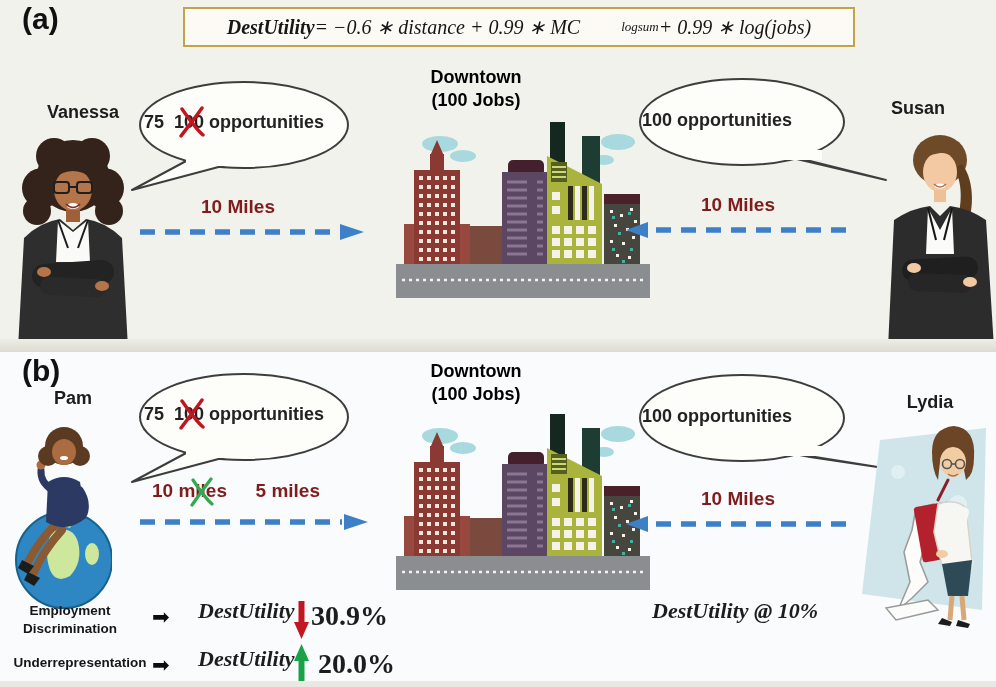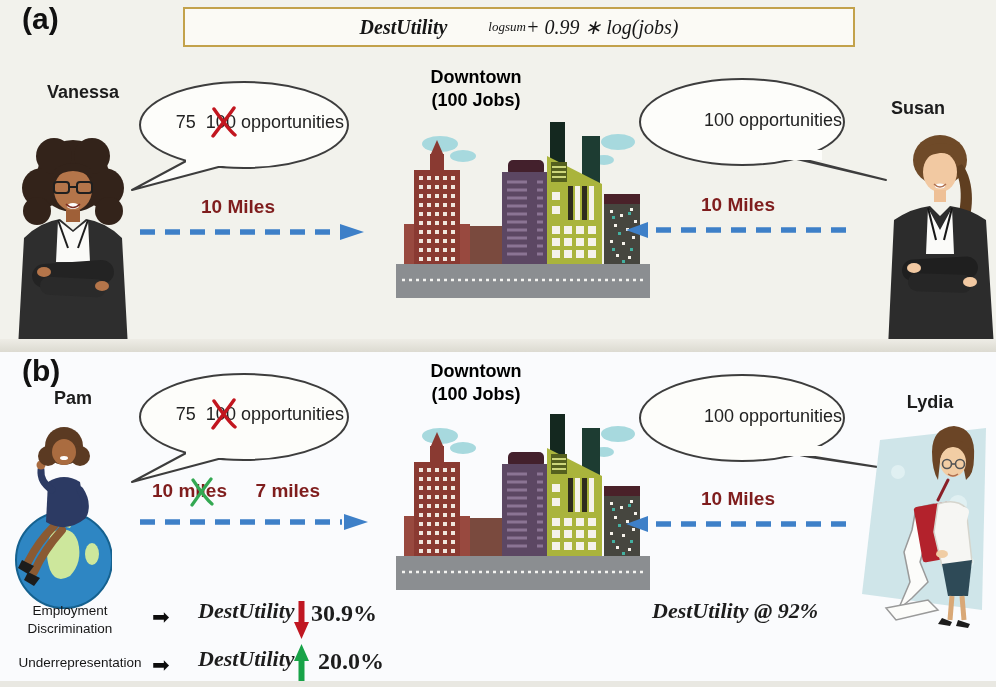--- a/index.html
+++ b/index.html
@@ -11,41 +11,41 @@
   .panel{position:absolute;left:0;width:996px;}
   #panel-a{top:0;height:352px;background:#f2f2ec;}
   #panel-a::after{content:"";position:absolute;left:0;bottom:0;width:100%;height:13px;
     background:linear-gradient(#eeede6,#dcdad1);}
   #panel-b{top:352px;height:335px;background:#fafbfd;}
   #bottom-strip{position:absolute;left:0;bottom:0;width:100%;height:6px;background:#e9e8e2;}
 
   .abs{position:absolute;}
   .panel-label{font-size:30px;font-weight:bold;color:#111;}
   .name{font-size:18px;font-weight:600;text-align:center;white-space:nowrap;}
-  .bubble-text{font-size:18px;font-weight:400;text-align:right;white-space:nowrap;color:#222;}
+  .bubble-text{font-size:18px;font-weight:700;text-align:left;white-space:nowrap;color:#222;}
   .miles{font-size:19px;font-weight:600;text-align:center;white-space:nowrap;color:#7f1d1d;}
   .dest-label{font-size:18px;font-weight:600;text-align:center;line-height:1.25;color:#000000;}
 
   .formula-box{
     left:183px;top:7px;width:668px;height:36px;
     background:#fbfaf5;border:2px solid #c3a24b;
     display:flex;align-items:center;justify-content:center;
     font-family:"Liberation Serif",serif;font-style:italic;font-size:20px;color:#161616;
     white-space:nowrap;
   }
   .formula-box .f-lead{font-weight:bold;}
   .formula-box sub{font-size:13px;margin-left:41px;}
 
   .crossed{position:relative;display:inline-block;}
   .xmark{position:absolute;pointer-events:none;}
 
   .metric{font-family:"Liberation Serif",serif;font-style:italic;font-weight:bold;
     font-size:22px;color:#1d1d1d;white-space:nowrap;}
-  .pct{font-family:"Liberation Serif",serif;font-weight:600;font-size:24px;color:#1d1d1d;}
-  .cause{font-size:13.5px;font-weight:400;text-align:center;line-height:1.3;color:#161616;}
+  .pct{font-family:"Liberation Serif",serif;font-weight:600;font-size:28px;color:#1d1d1d;}
+  .cause{font-size:13.5px;font-weight:700;text-align:center;line-height:1.3;color:#161616;}
   .flow-arrow{font-size:21px;color:#0d0d0d;line-height:1;}
 
   svg{display:block;}
 </style>
 </head>
 <body>
 
 <svg width="0" height="0" style="position:absolute" aria-hidden="true">
   <defs>
     <symbol id="sym-downtown" viewBox="0 0 272 186">
@@ -243,25 +243,26 @@
   </defs>
 </svg>
 
 <div id="stage">
 
   <div id="panel-a" class="panel">
     <div class="abs panel-label" style="left:22px;top:2px">(a)</div>
 
     <div class="abs formula-box">
       <span class="f-lead">DestUtility</span>
+        <span> = −0.6 ∗ distance + 0.99 ∗ MC</span>
         <sub>logsum</sub>
         <span> + 0.99 ∗ log(jobs)</span>
     </div>
 
-    <div class="abs name" style="left:28px;top:82px;width:110px">Vanessa</div>
+    <div class="abs name" style="left:28px;top:102px;width:110px">Vanessa</div>
     <svg class="abs" style="left:10px;top:126px" width="126" height="222">
         <use href="#sym-vanessa"></use>
       </svg>
 
     <svg class="abs" style="left:126px;top:78px" width="226" height="118" viewBox="0 0 226 118">
       <ellipse cx="118" cy="47" rx="104" ry="43" fill="#fdfdfa" stroke="#3d3d3d" stroke-width="2"></ellipse>
       <polygon points="62,82 6,112 100,87" fill="#fdfdfa" stroke="#3d3d3d" stroke-width="2" stroke-linejoin="round"></polygon>
       <rect x="60" y="78" width="46" height="10" fill="#fdfdfa"></rect>
     </svg>
     <div class="abs bubble-text" style="left:144px;top:112px;width:200px">
@@ -336,21 +337,21 @@
 
     <div class="abs miles" style="left:152px;top:128px;white-space:nowrap">
       <span class="crossed">
         <span>10 miles</span>
         <svg class="xmark" style="left:38px;top:-3px" width="24" height="30" viewBox="0 0 24 30">
           <path d="M3,3 C9,12 16,22 22,27" fill="none" stroke="#33a852" stroke-width="3.2" stroke-linecap="round"></path>
           <path d="M21,2 C14,11 7,21 2,28" fill="none" stroke="#33a852" stroke-width="3.2" stroke-linecap="round"></path>
         </svg>
       </span>
       <span style="display:inline-block;width:18px"></span>
-      <span>7 miles</span>
+      <span>5 miles</span>
     </div>
     <svg class="abs" style="left:138px;top:160px" width="232" height="20" viewBox="0 0 232 20">
       <line x1="2" y1="10" x2="204" y2="10" stroke="#3e80c8" stroke-width="5.5" stroke-dasharray="15 10"></line>
       <polygon points="206,2 230,10 206,18" fill="#3e80c8"></polygon>
     </svg>
 
     <div class="abs dest-label" style="left:400px;top:8px;width:152px">
       <div>Downtown</div>
       <div>(100 Jobs)</div>
     </div>
@@ -391,18 +392,18 @@
       <div>Underrepresentation</div>
     </div>
     <div class="abs flow-arrow" style="left:152px;top:302px">➡</div>
     <div class="abs metric" style="left:198px;top:294px">DestUtility</div>
     <svg class="abs" style="left:294px;top:292px" width="15" height="38" viewBox="0 0 15 38">
       <polygon points="4.5,38 10.5,38 10.5,17 15,17 7.5,0 0,17 4.5,17" fill="#18a348"></polygon>
     </svg>
     <div class="abs pct" style="left:318px;top:296px">20.0%</div>
 
     <div class="abs metric" style="left:652px;top:246px">
-      <span>DestUtility</span><span> @ 92%</span>
+      <span>DestUtility</span><span> @ 10%</span>
     </div>
   </div>
 
   <div id="bottom-strip"></div>
 </div>
 
 </body></html>

